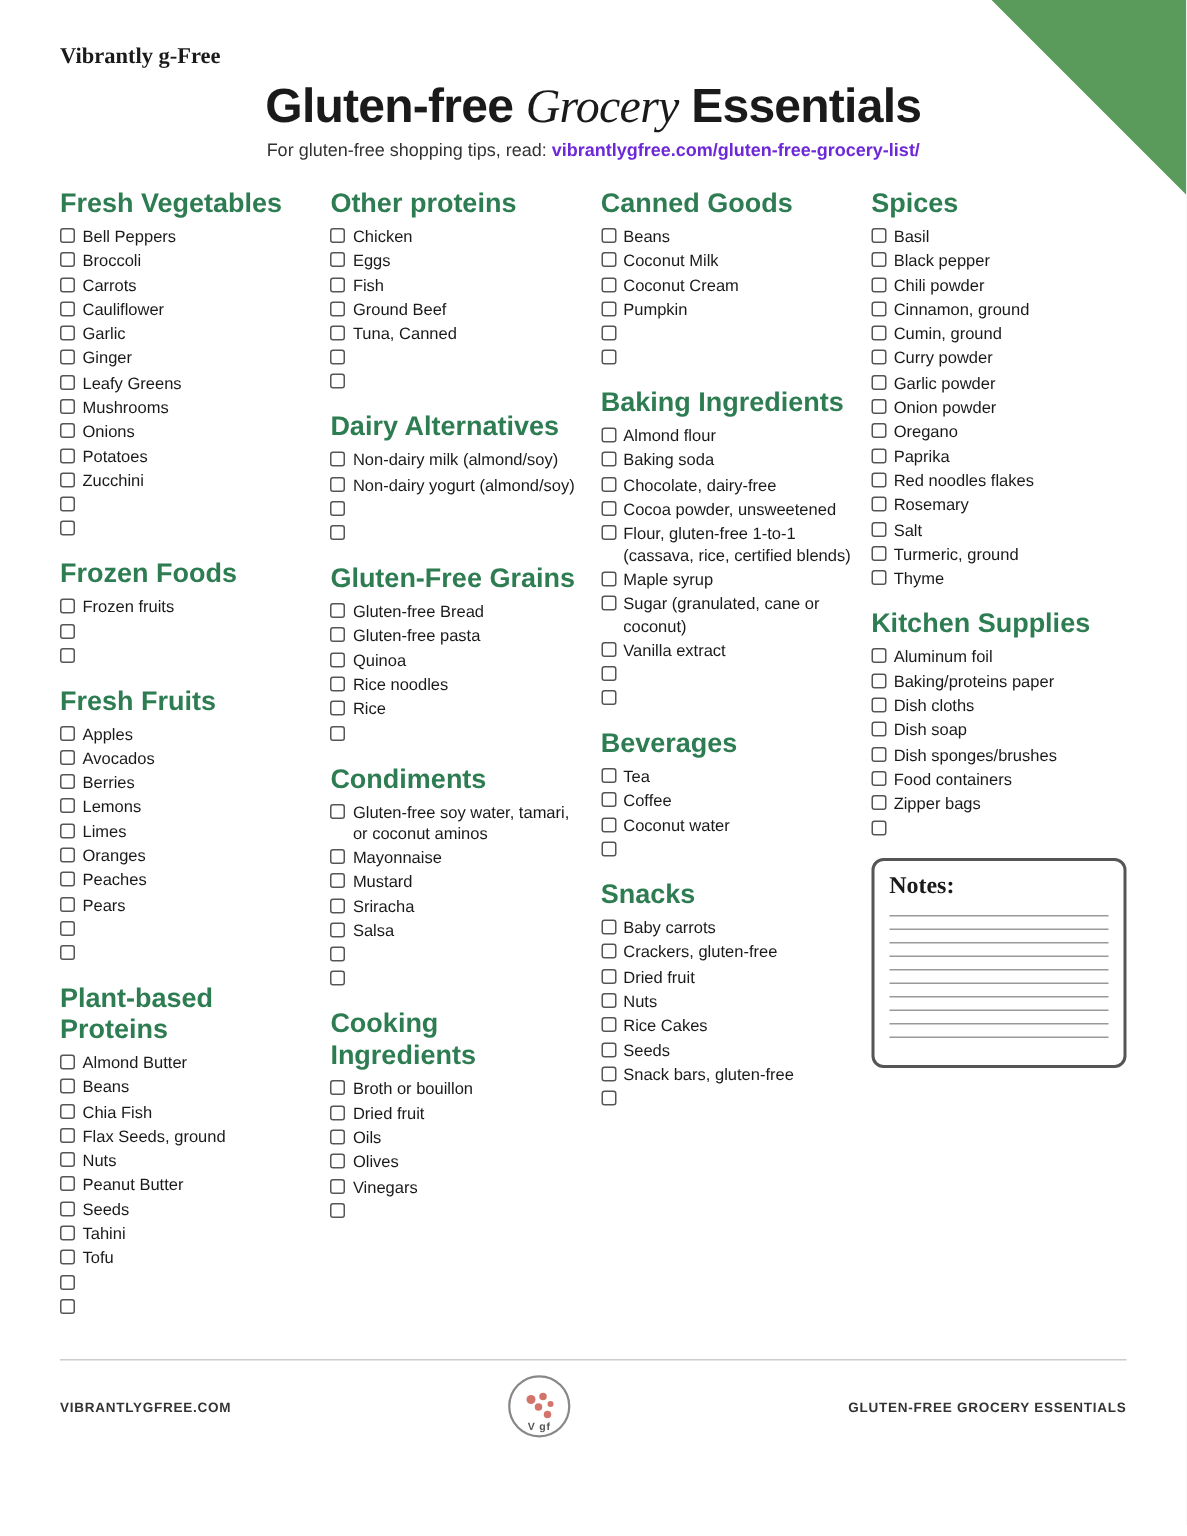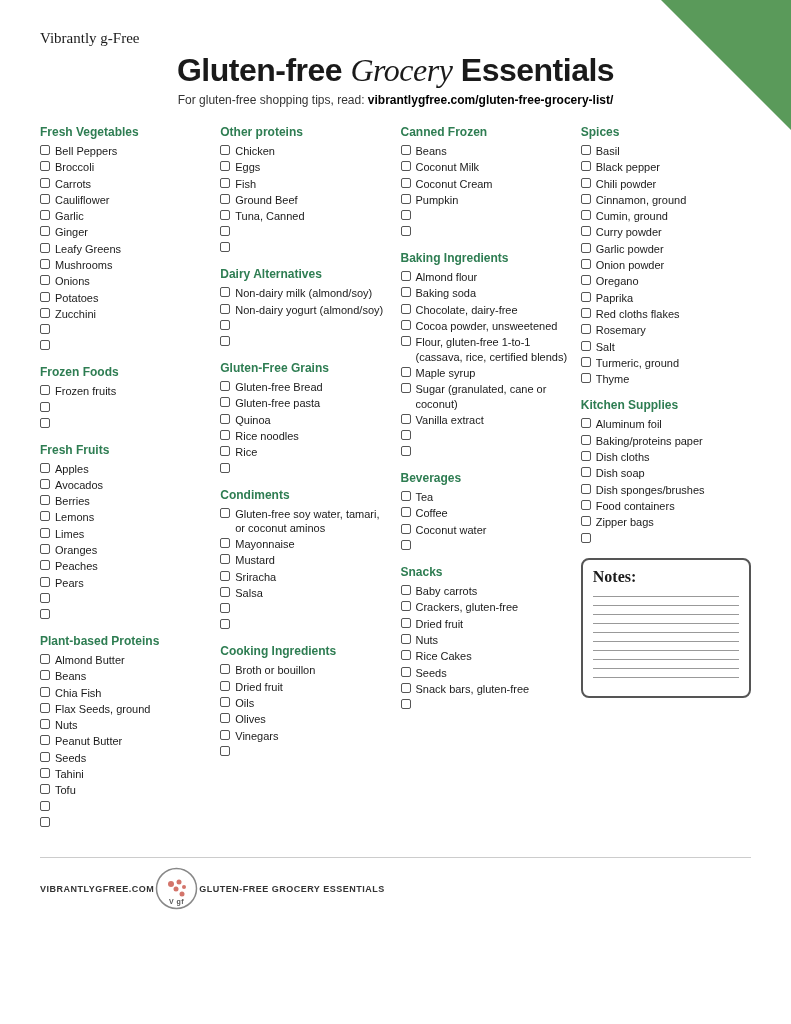--- a/index.html
+++ b/index.html
@@ -31,21 +31,21 @@
     }
     .corner-decor svg {
       width: 130px;
       height: 130px;
     }
 
     
     .brand-name {
       font-family: 'Comic Sans MS', cursive;
       font-size: 15px;
-      font-weight: normal;
+      font-weight: bold;
       color: #1a1a1a;
       margin-bottom: 5px;
     }
     .main-title {
       text-align: center;
       font-size: 32px;
       font-weight: bold;
       color: #1a1a1a;
       margin-bottom: 4px;
       letter-spacing: -0.5px;
@@ -55,41 +55,41 @@
       font-weight: normal;
       font-style: italic;
     }
     .subtitle {
       text-align: center;
       font-size: 12px;
       color: #333;
       margin-bottom: 18px;
     }
     .subtitle a {
-      color: #000000;
+      color: #6d28d9;
       text-decoration: none;
       font-weight: bold;
     }
 
     
     .grid {
       display: grid;
       grid-template-columns: 1fr 1fr 1fr 1fr;
       gap: 0 10px;
       font-size: 11px;
       color: #1a1a1a;
     }
 
     .section {
       margin-bottom: 12px;
     }
     .section-title {
       font-weight: bold;
       color: #2e7d52;
-      font-size: 12px;
+      font-size: 18px;
       margin-bottom: 5px;
     }
     .item-list {
       list-style: none;
       padding: 0;
     }
     .item-list li {
       display: flex;
       align-items: flex-start;
       margin-bottom: 2px;
@@ -132,21 +132,21 @@
       border-bottom: 1px solid #999;
       height: 1px;
     }
 
     
     .footer {
       border-top: 1px solid #ccc;
       margin-top: 15px;
       padding-top: 8px;
       display: flex;
-      justify-content: flex-start;
+      justify-content: space-between;
       align-items: center;
       font-size: 9px;
       font-weight: bold;
       color: #333;
       letter-spacing: 0.5px;
     }
     .footer-logo {
       text-align: center;
     }
     .footer-logo svg {
@@ -473,21 +473,21 @@
             </li>
           <li class="empty-item">
               <span class="checkbox"></span>
             </li>
         </ul>
       </div>
     </div>
 
     <div>
       <div class="section">
-        <div class="section-title">Canned Frozen</div>
+        <div class="section-title">Canned Goods</div>
         <ul class="item-list">
           <li>
               <span class="checkbox"></span>
               <span>Beans</span>
             </li>
           <li>
               <span class="checkbox"></span>
               <span>Coconut Milk</span>
             </li>
           <li>
@@ -646,21 +646,21 @@
           <li>
               <span class="checkbox"></span>
               <span>Oregano</span>
             </li>
           <li>
               <span class="checkbox"></span>
               <span>Paprika</span>
             </li>
           <li>
               <span class="checkbox"></span>
-              <span>Red cloths flakes</span>
+              <span>Red noodles flakes</span>
             </li>
           <li>
               <span class="checkbox"></span>
               <span>Rosemary</span>
             </li>
           <li>
               <span class="checkbox"></span>
               <span>Salt</span>
             </li>
           <li>

